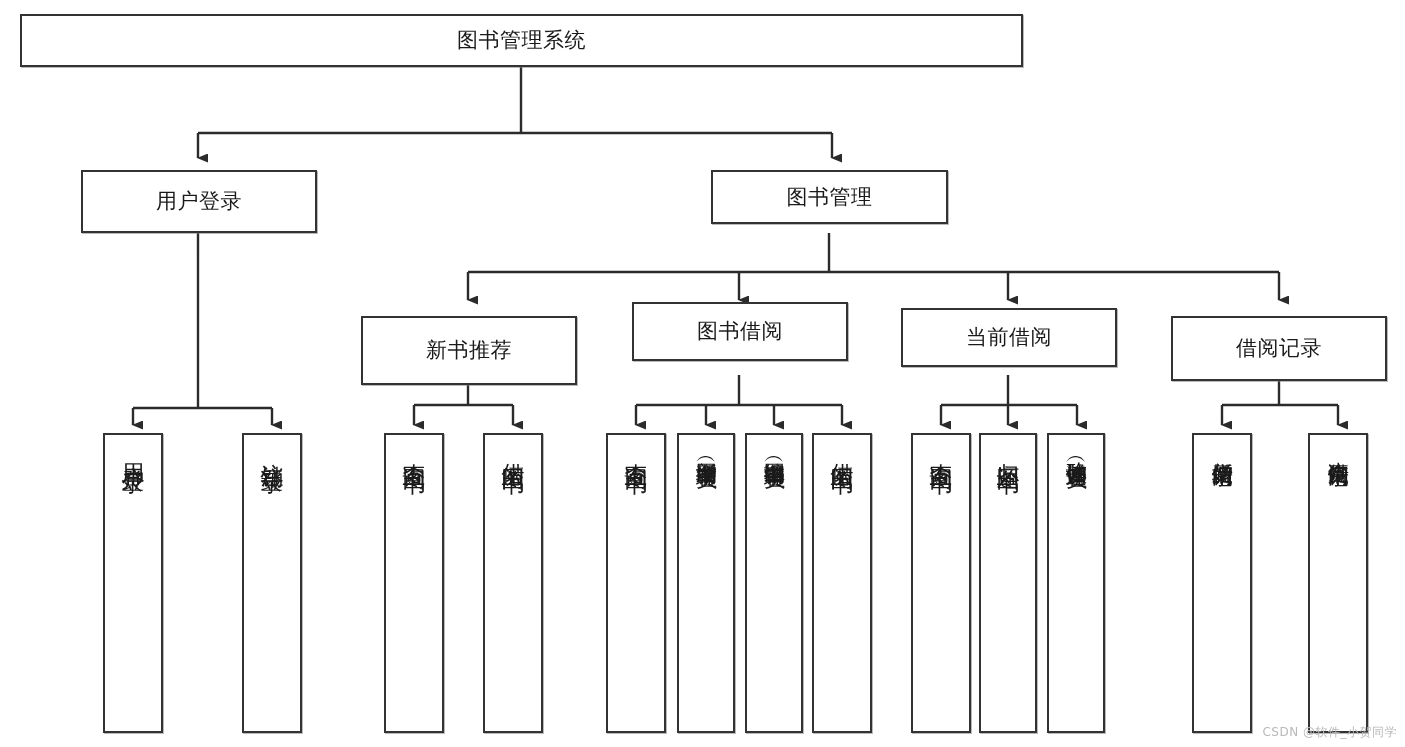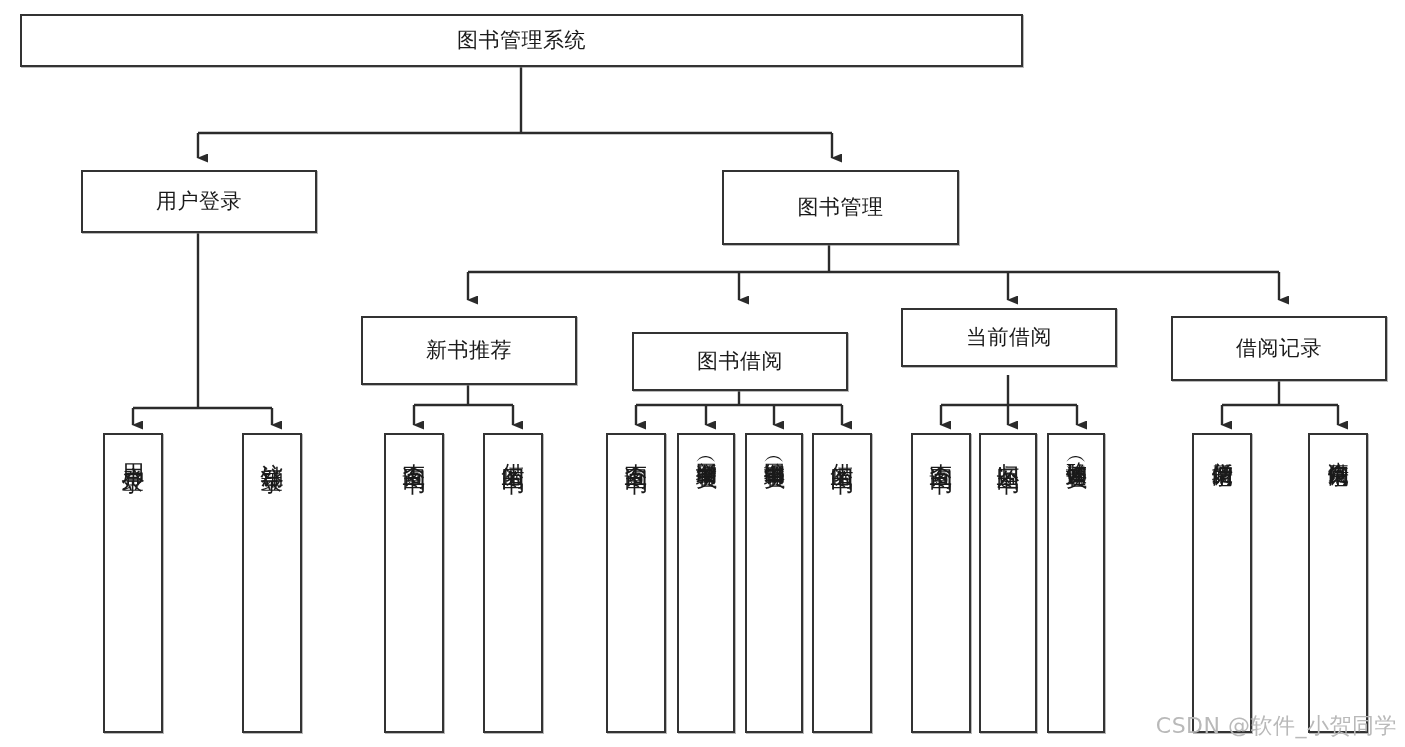--- a/index.html
+++ b/index.html
@@ -58,21 +58,21 @@
     line-height: 1;
   }
   .node.vert.small .lbl {
     font-size: 21px;
     letter-spacing: 1px;
   }
   #watermark {
     position: absolute;
     right: 8px;
     bottom: 6px;
-    font-size: 22px;
+    font-size: 12px;
     color: #b9b9b9;
     letter-spacing: 0.5px;
     white-space: nowrap;
     user-select: none;
   }
 </style>
 </head>
 <body>
 
 <div id="canvas">
@@ -127,28 +127,28 @@
     </g>
   </svg>
 
   <div class="node horiz" style="left:20px; top:14px; width:1003px; height:53px;">
     <span class="lbl">图书管理系统</span>
   </div>
 
   <div class="node horiz" style="left:81px; top:170px; width:236px; height:63px;">
     <span class="lbl">用户登录</span>
   </div>
-  <div class="node horiz" style="left:711px; top:170px; width:237px; height:75px;margin-left:11px;">
+  <div class="node horiz" style="left:711px; top:170px; width:237px; height:54px;">
     <span class="lbl">图书管理</span>
   </div>
 
   <div class="node horiz" style="left:361px; top:316px; width:216px; height:69px;">
     <span class="lbl">新书推荐</span>
   </div>
-  <div class="node horiz" style="left:632px; top:332px; width:216px; height:59px;">
+  <div class="node horiz" style="left:632px; top:302px; width:216px; height:59px;">
     <span class="lbl">图书借阅</span>
   </div>
   <div class="node horiz" style="left:901px; top:308px; width:216px; height:59px;">
     <span class="lbl">当前借阅</span>
   </div>
   <div class="node horiz" style="left:1171px; top:316px; width:216px; height:65px;">
     <span class="lbl">借阅记录</span>
   </div>
 
   <div class="node vert" style="left:103px; top:433px; width:60px; height:300px;">

